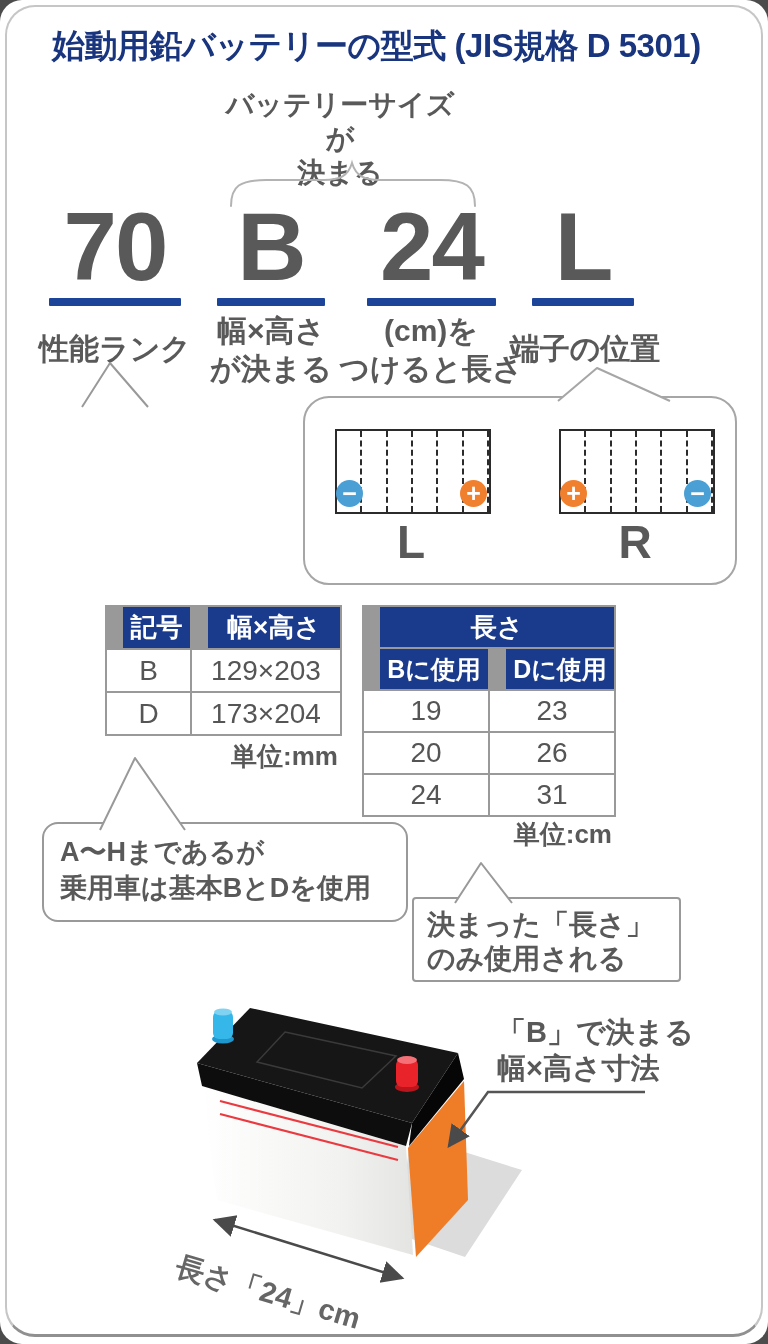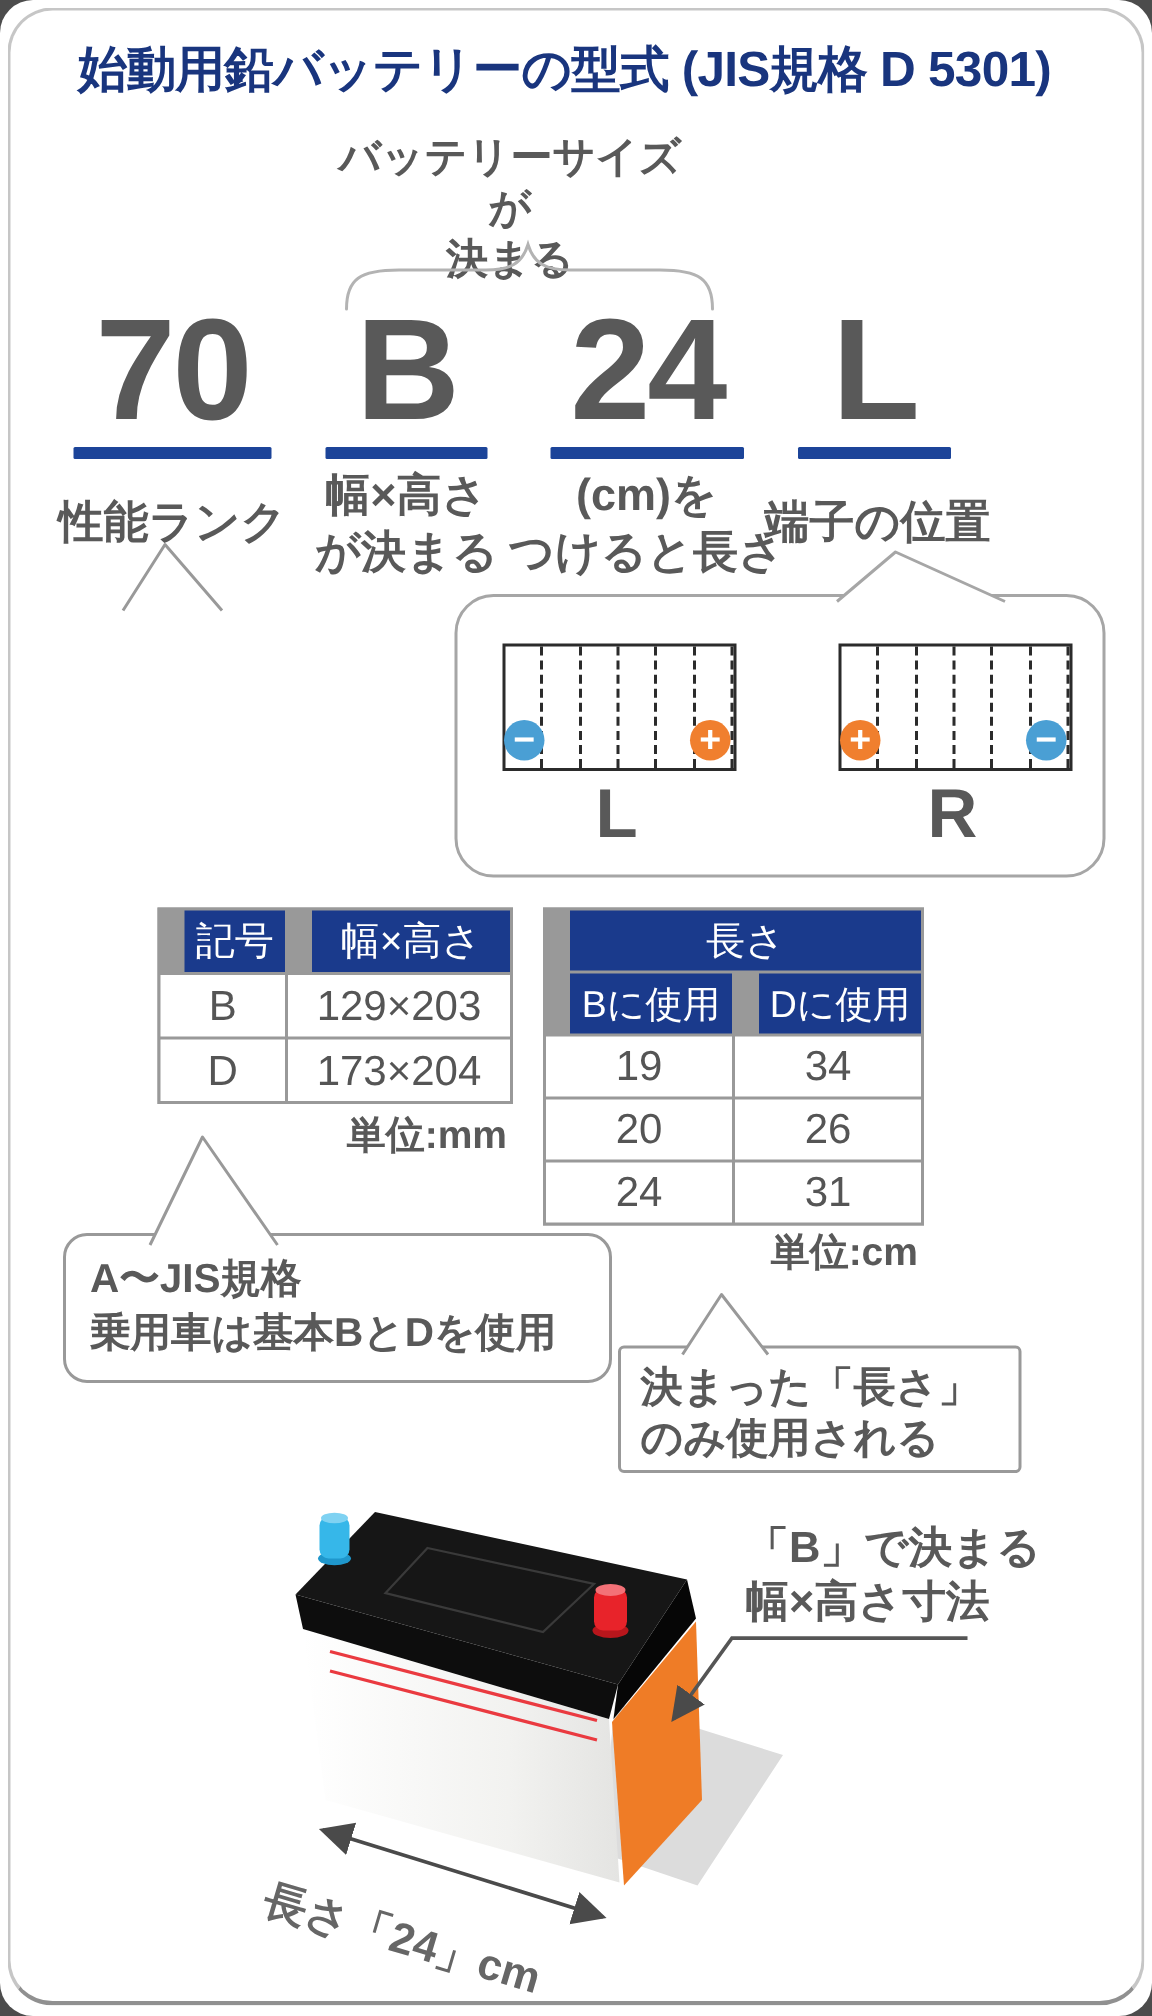--- a/index.html
+++ b/index.html
@@ -37,21 +37,21 @@
   .pole{position:absolute;width:27px;height:27px;border-radius:50%;color:#fff;font-size:25px;font-weight:900;
         line-height:26px;text-align:center;}
   .pole.minus{background:#4a9fd4;}
   .pole.plus{background:#f07f2e;}
   .tlabel{position:absolute;top:118px;font-size:46px;line-height:52px;font-weight:700;color:#595959;text-align:center;}
   
   .tbl{background:#999;border:2px solid #999;display:grid;gap:2px;}
   .tbl>div{background:#fff;display:flex;align-items:center;justify-content:center;}
   .tblL{left:105px;top:605px;width:233px;grid-template-columns:83px 148px;grid-auto-rows:41px;}
   .tblR{left:362px;top:605px;width:250px;grid-template-columns:124px 124px;grid-auto-rows:40px;}
-  .th{background:#1a3a8c !important;color:#fff;font-weight:400;font-size:26px;margin-left:16px;}
+  .th{background:#1a3a8c !important;color:#fff;font-weight:700;font-size:26px;margin-left:16px;}
   .th.sub{font-size:25px;}
   .span2{grid-column:1 / span 2;}
   .td{font-size:28px;color:#555;}
   .unit{font-size:26px;font-weight:700;color:#595959;text-align:right;}
   .unitmm{left:105px;top:739px;width:233px;}
   .unitcm{left:362px;top:817px;width:250px;}
   
   .anno{left:497px;width:260px;font-size:29px;line-height:36px;font-weight:700;color:#595959;white-space:nowrap;}
   .dimlabel{left:182px;top:1247px;font-size:29px;font-weight:700;color:#666;white-space:nowrap;
     transform:rotate(16.5deg);transform-origin:0 0;}
@@ -137,30 +137,30 @@
     <div class="td">D</div>
     <div class="td">173×204</div>
   </div>
   <div class="abs unit unitmm">単位:mm</div>
 
   <div class="abs tbl tblR">
     <div class="th span2">長さ</div>
     <div class="th sub">Bに使用</div>
     <div class="th sub">Dに使用</div>
     <div class="td">19</div>
-    <div class="td">34</div>
+    <div class="td">23</div>
     <div class="td">20</div>
     <div class="td">26</div>
     <div class="td">24</div>
     <div class="td">31</div>
   </div>
   <div class="abs unit unitcm">単位:cm</div>
 
   <div class="abs bubble bubble2">
-    <div class="ln">A〜JIS規格</div>
+    <div class="ln">A〜Hまであるが</div>
     <div class="ln">乗用車は基本BとDを使用</div>
   </div>
   <div class="abs bubble bubble3">
     <div class="ln">決まった「長さ」</div>
     <div class="ln">のみ使用される</div>
   </div>
 
   <svg class="abs overlay" width="768" height="1344" viewBox="0 0 768 1344">
     <polyline points="82,407 110,363 148,407" fill="#fff" stroke="#999" stroke-width="2" stroke-linejoin="round"></polyline>
     <polyline points="558,401 597,368 670,401" fill="#fff" stroke="#a6a6a6" stroke-width="2" stroke-linejoin="round"></polyline>

